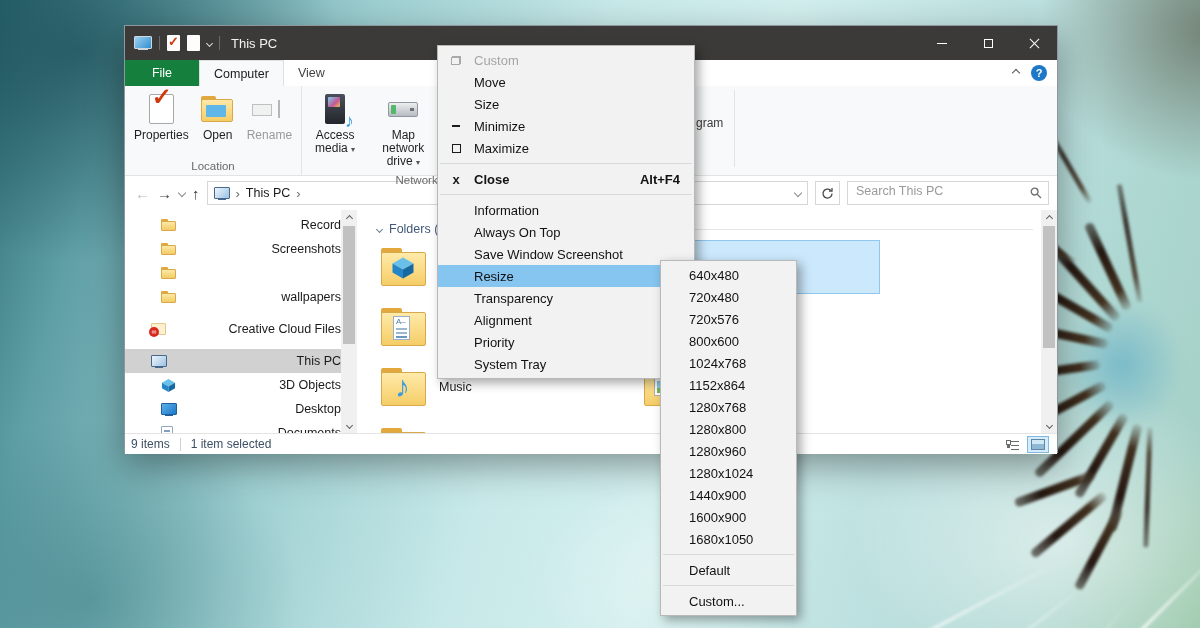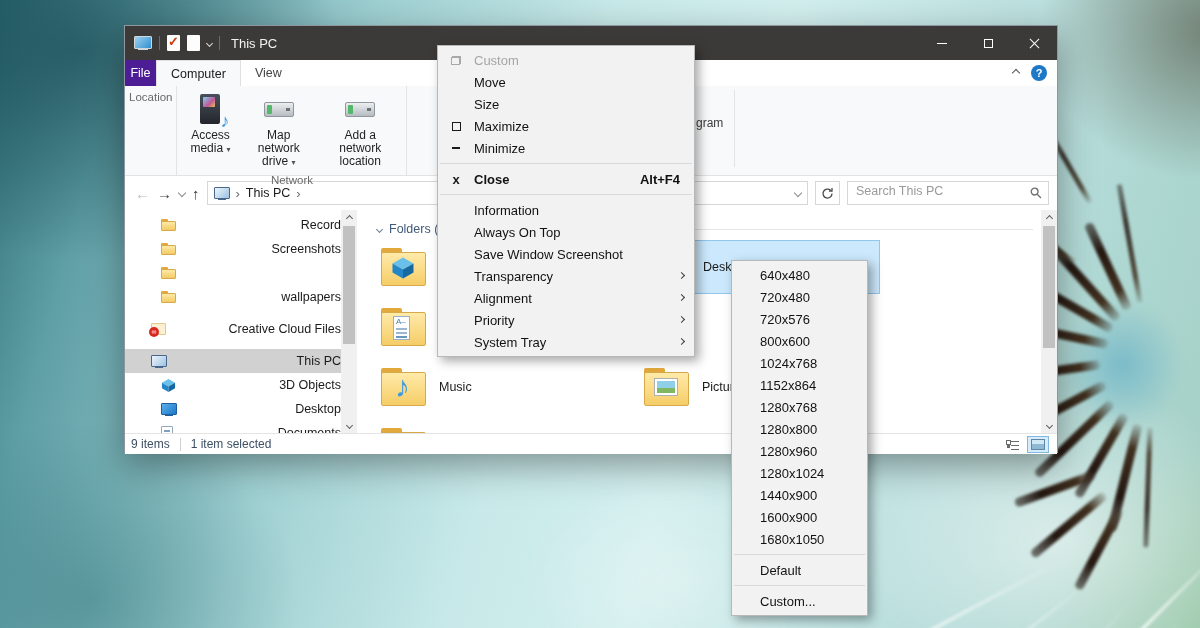--- a/index.html
+++ b/index.html
@@ -44,21 +44,21 @@
   .wctrl { display:flex; height:100%; }
   .wbtn { width:46px; height:100%; display:flex; align-items:center; justify-content:center; }
   .g-min { width:10px; height:1px; background:#fff; }
   .g-max { width:9px; height:9px; border:1px solid #fff; }
   .g-x { position:relative; width:11px; height:11px; }
   .g-x::before,.g-x::after { content:""; position:absolute; left:-1px; top:5px; width:13px; height:1px; background:#fff; }
   .g-x::before { transform:rotate(45deg); } .g-x::after { transform:rotate(-45deg); }
 
   .tabrow { height:26px; background:#fff; display:flex; align-items:stretch; position:relative; }
   .tab { padding:0 14px; display:flex; align-items:center; font-size:12.5px; color:#444; }
-  .tab.file { background:#4c1d95; color:#fff; width:31px; justify-content:center; }
+  .tab.file { background:#15803d; color:#fff; width:74px; justify-content:center; }
   .tab.active { background:#f8f9fa; border:1px solid #e0e0e0; border-bottom:none; color:#1a1a1a; }
   .tabrow-right { position:absolute; right:10px; top:0; height:100%; display:flex; align-items:center; gap:12px; }
   .help-ico { width:16px; height:16px; border-radius:50%; background:#1d79c7; color:#fff; font-size:11px; font-weight:bold;
     display:flex; align-items:center; justify-content:center; }
 
   .ribbon { position:relative; height:90px; background:#f8f9fa; border-bottom:1px solid #e3e3e3; display:flex; }
   .rgroup { display:flex; flex-direction:column; border-right:1px solid #e3e3e3; padding:2px 4px 0; }
   .rbtns { display:flex; flex:1; align-items:flex-start; gap:2px; }
   .rbtn { display:flex; flex-direction:column; align-items:center; padding:4px 5px 2px; font-size:12px; color:#1f1f1f;
     text-align:center; line-height:13px; }
@@ -166,21 +166,21 @@
   .vi-details::before { content:""; position:absolute; left:0; top:1px; width:3px; height:3px; border:1px solid #6a6a6a;
     box-shadow:0 4px 0 -1px #6a6a6a; }
   .vi-details::after { content:""; position:absolute; left:5px; top:2px; width:8px; height:1px; background:#6a6a6a;
     box-shadow:0 4px 0 #6a6a6a, 0 8px 0 #6a6a6a; }
   .vi-thumb { width:14px; height:11px; border:1px solid #5f87a8; background:linear-gradient(180deg,#cfe8f4 50%,#8fb8d4 50%); }
 
   
   .menu { position:absolute; background:#f2f2f2; border:1px solid #b8b8b8; box-shadow:4px 4px 10px rgba(0,0,0,.35);
     padding:3px 0; font-size:13px; color:#121212; }
   .menu1 { left:437px; top:45px; width:258px; z-index:50; }
-  .menu2 { left:731px; top:260px; width:137px; z-index:60;text-align:center; }
+  .menu2 { left:660px; top:260px; width:137px; z-index:60;text-align:center; }
   .mi { height:22px; display:flex; align-items:center; position:relative; }
   .mi .mico { width:36px; flex:none; display:flex; align-items:center; justify-content:center; }
   .mi.hl { background:#86c5ef; }
   .mi.dis { color:#a5a5a5; }
   .mi.bold { font-weight:bold; }
   .msc { margin-left:auto; padding-right:14px; font-weight:bold; }
   .marrow { position:absolute; right:10px; top:8px; width:5px; height:5px; border-right:1.5px solid #3c3c3c; border-bottom:1.5px solid #3c3c3c; transform:rotate(-45deg); }
   .msep { height:1px; background:#d9d9d9; margin:4px 2px; }
   .ic-restore { position:relative; width:10px; height:9px; }
   .ic-restore::before { content:""; position:absolute; right:0; top:0; width:7px; height:6px; border:1px solid #a8a8a8; }
@@ -258,20 +258,42 @@
     <div class="tab active">Computer</div>
     <div class="tab">View</div>
     <div class="tabrow-right">
       <span class="chev u"></span>
       <span class="help-ico">?</span>
     </div>
   </div>
 
   <div class="ribbon">
     <div class="rgroup">
+      <div class="rbtns">
+        <div class="rbtn">
+          <span class="icobox">
+              <span class="ico-props"></span>
+            </span>
+          <span>Properties</span>
+        </div>
+        <div class="rbtn">
+          <span class="icobox">
+              <span class="fol">
+                <span class="ico-open-inner"></span>
+              </span>
+            </span>
+          <span>Open</span>
+        </div>
+        <div class="rbtn disabled">
+          <span class="icobox">
+              <span class="ico-rename"></span>
+            </span>
+          <span>Rename</span>
+        </div>
+      </div>
       <div class="rlabel">Location</div>
     </div>
     <div class="rgroup" style="width:230px">
       <div class="rbtns">
         <div class="rbtn" style="max-width:58px">
           <span class="icobox">
               <span class="ico-media"></span>
             </span>
           <span><span>Access media</span> <span class="dd">▾</span></span>
         </div>
@@ -458,29 +480,29 @@
   <div class="mi">
     <span class="mico"></span>
       <span>Move</span>
     </div>
   <div class="mi">
     <span class="mico"></span>
       <span>Size</span>
     </div>
   <div class="mi">
     <span class="mico">
+        <span class="ic-min"></span>
+      </span>
+    <span>Minimize</span>
+    </div>
+  <div class="mi">
+    <span class="mico">
         <span class="ic-max"></span>
       </span>
     <span>Maximize</span>
-    </div>
-  <div class="mi">
-    <span class="mico">
-        <span class="ic-min"></span>
-      </span>
-    <span>Minimize</span>
     </div>
   <div class="msep"></div>
   <div class="mi bold">
     <span class="mico">
         <span class="ic-x">x</span>
       </span>
     <span>Close</span>
     <span class="msc">Alt+F4</span>
     </div>
   <div class="msep"></div>
@@ -488,20 +510,25 @@
     <span class="mico"></span>
       <span>Information</span>
     </div>
   <div class="mi">
     <span class="mico"></span>
       <span>Always On Top</span>
     </div>
   <div class="mi">
     <span class="mico"></span>
       <span>Save Window Screenshot</span>
+    </div>
+  <div class="mi hl">
+    <span class="mico"></span>
+      <span>Resize</span>
+    <span class="marrow"></span>
     </div>
   <div class="mi">
     <span class="mico"></span>
       <span>Transparency</span>
     <span class="marrow"></span>
     </div>
   <div class="mi">
     <span class="mico"></span>
       <span>Alignment</span>
     <span class="marrow"></span>

